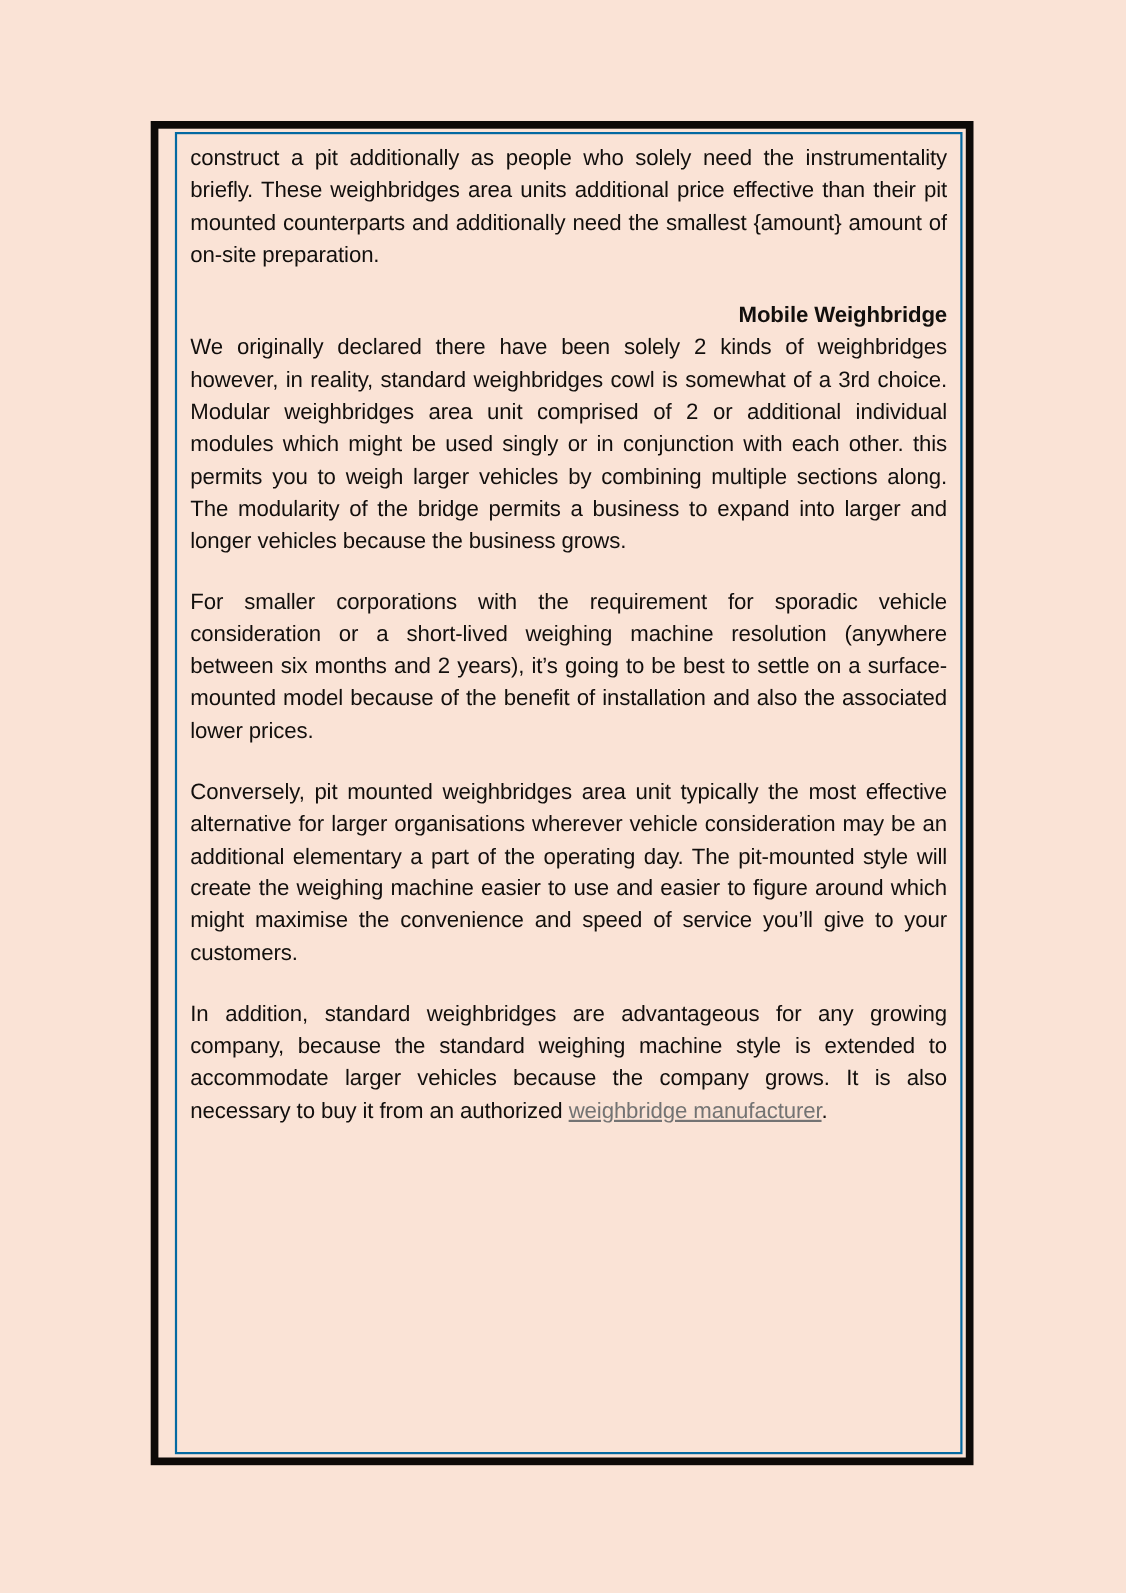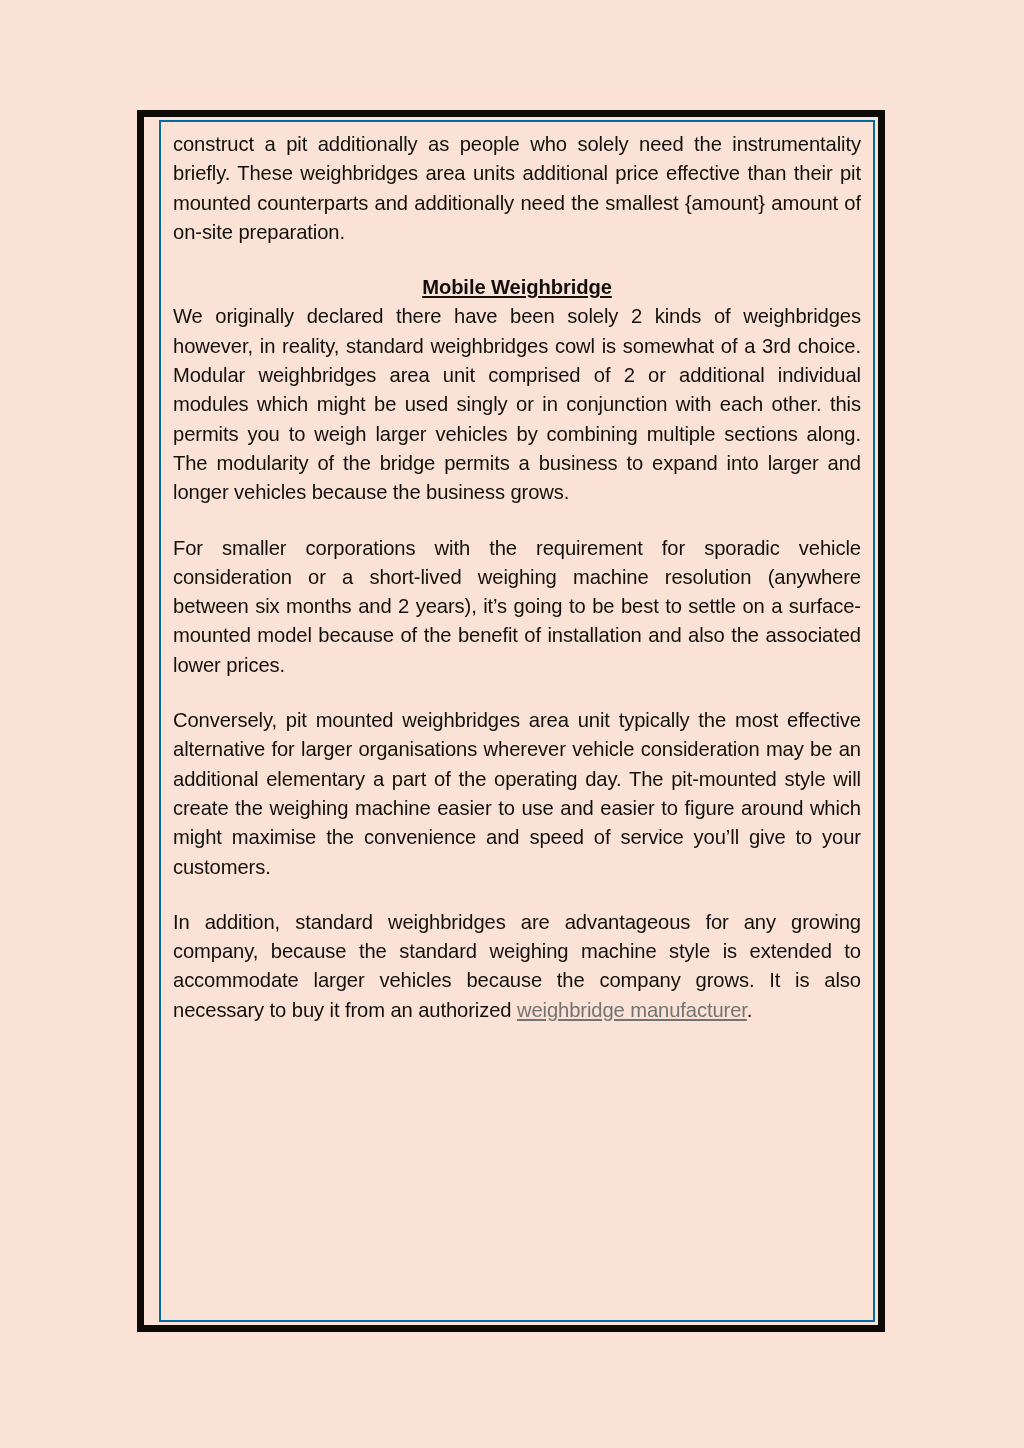--- a/index.html
+++ b/index.html
@@ -67,23 +67,22 @@
     margin: 0;
   }
 
   .para {
     margin: 0 0 26px 0;
   }
   .para:last-child { margin-bottom: 0; }
 
   .heading {
     font-weight: bold;
-    text-align: center;
+    text-align: right;
     margin: 0;
-    text-decoration: underline;
   }
 
   .heading-group {
     margin: 0 0 26px 0;
   }
 
   .doc-link {
     color: #737373;
     text-decoration: underline;
   }

